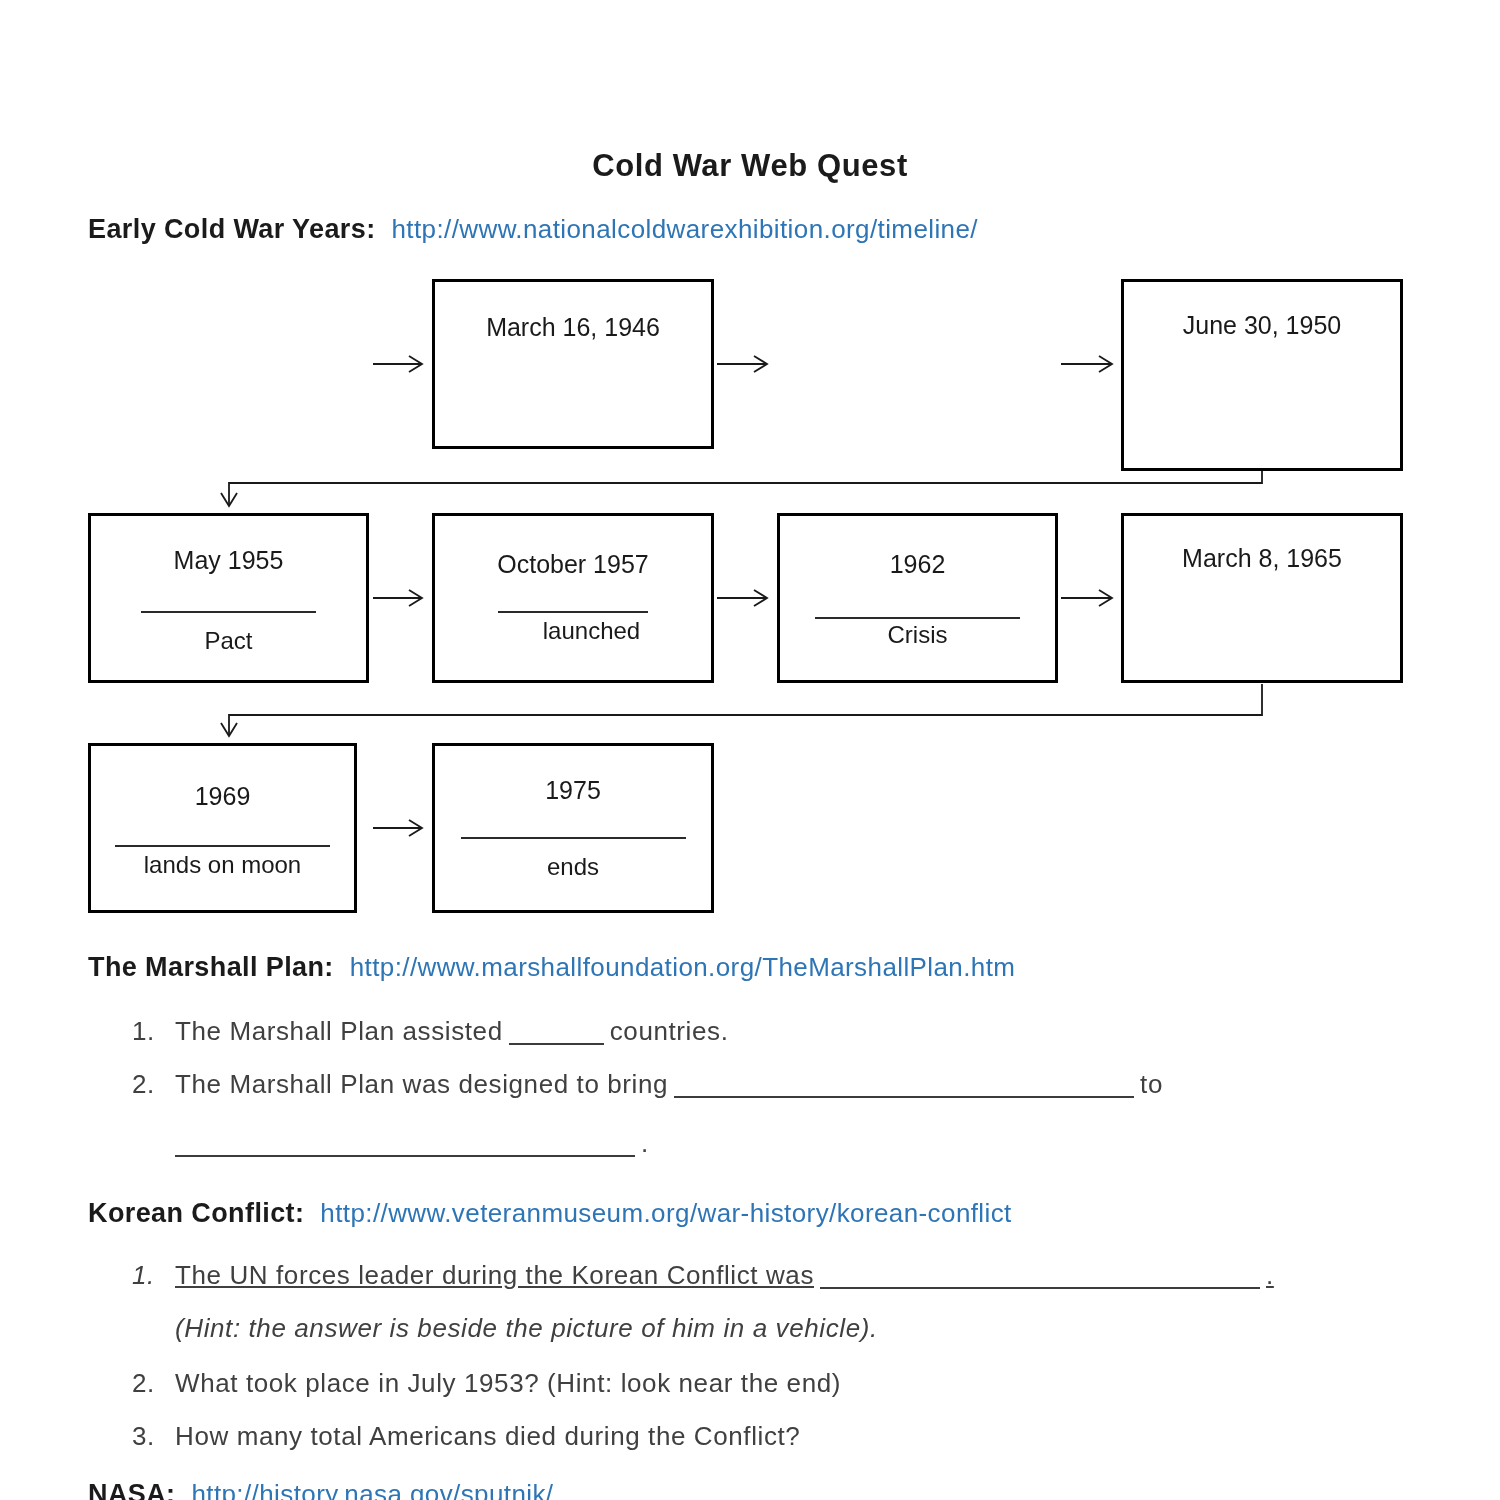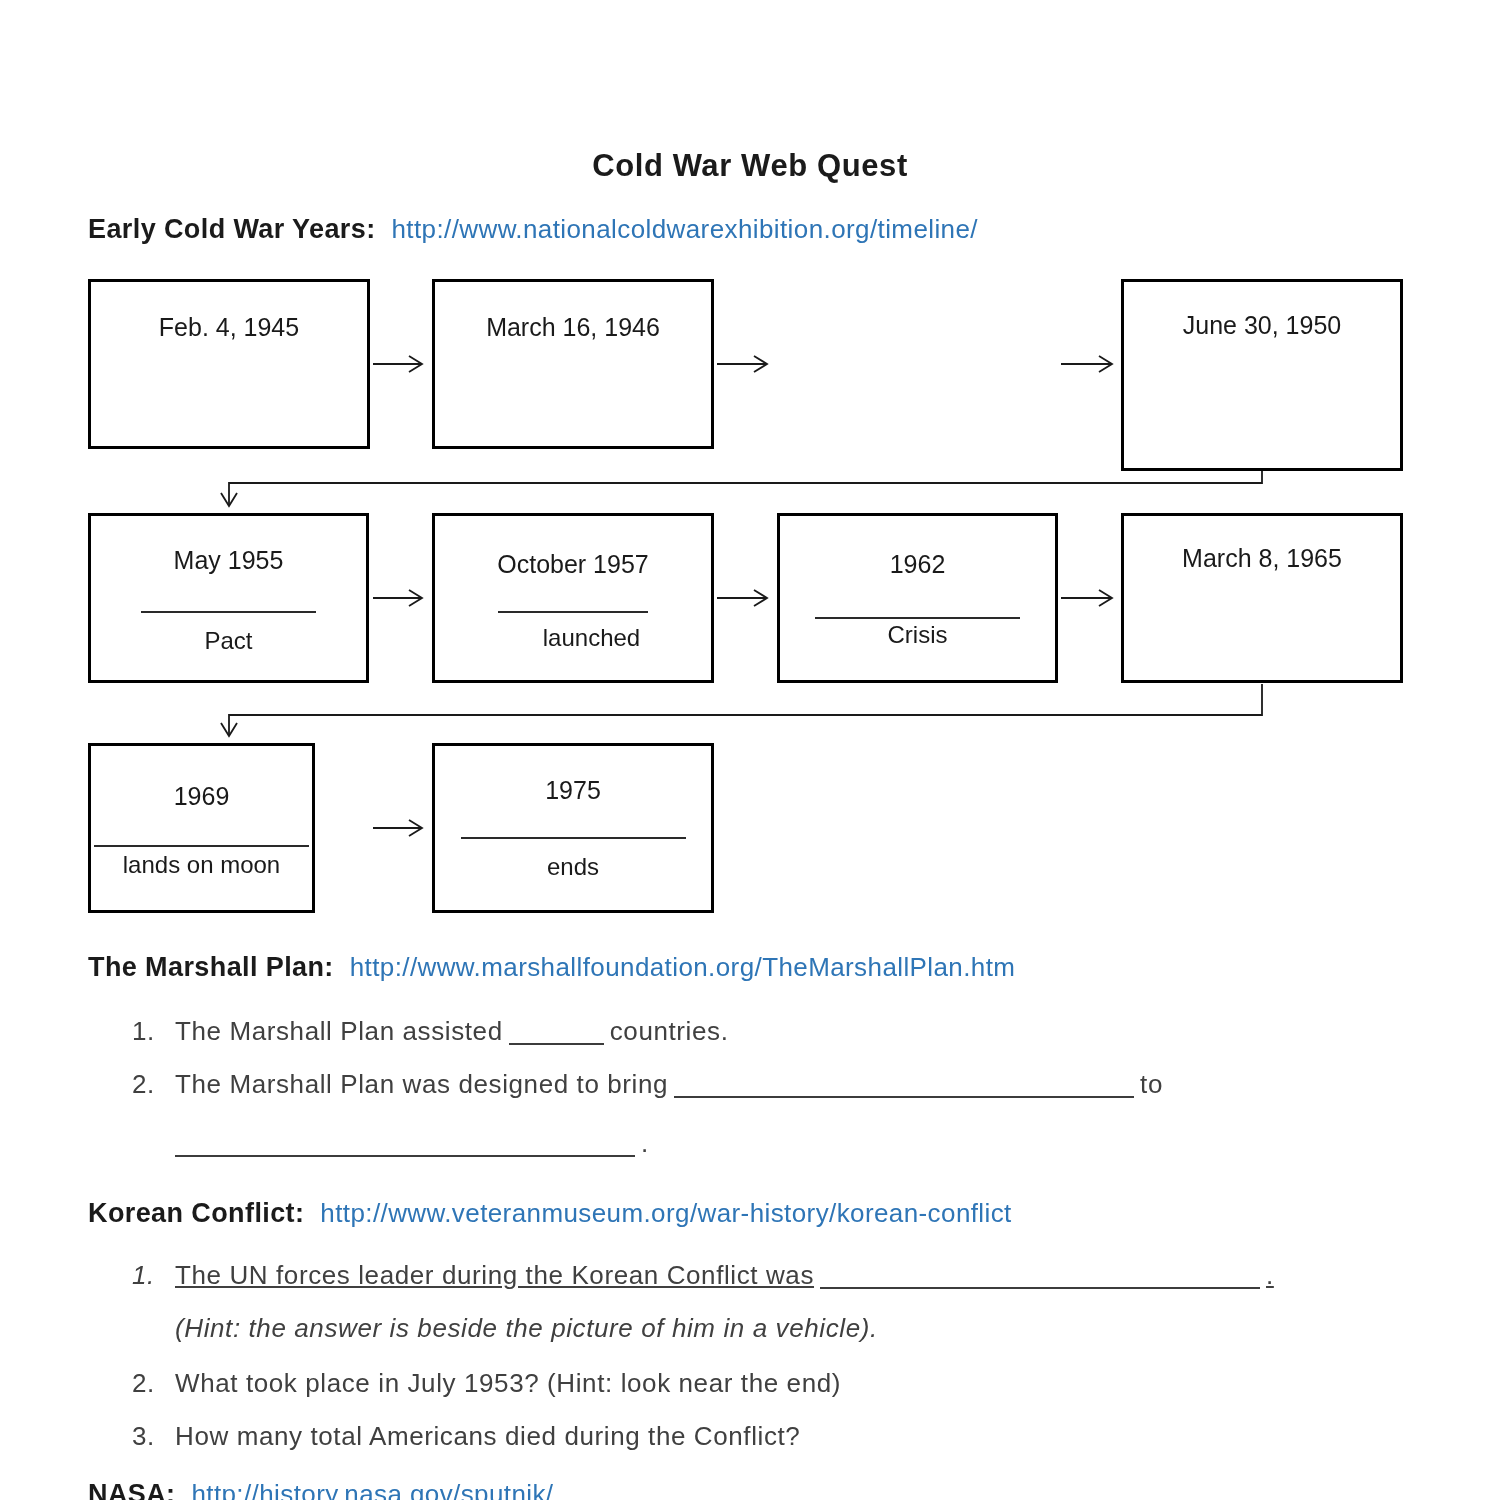--- a/index.html
+++ b/index.html
@@ -29,26 +29,26 @@
   .tbox .uline{height:0;border-bottom:2px solid #2a2a2a;margin-left:auto;margin-right:auto;}
   
   .b0{left:88px;top:279px;width:282px;height:170px;}
   .b1{left:432px;top:279px;width:282px;height:170px;}
   .b2{left:777px;top:279px;width:281px;height:170px;}
   .b3{left:1121px;top:279px;width:282px;height:192px;}
   .b4{left:88px;top:513px;width:281px;height:170px;}
   .b5{left:432px;top:513px;width:282px;height:170px;}
   .b6{left:777px;top:513px;width:281px;height:170px;}
   .b7{left:1121px;top:513px;width:282px;height:170px;}
-  .b8{left:88px;top:743px;width:227px;height:170px;}
+  .b8{left:88px;top:743px;width:269px;height:170px;}
   .b9{left:432px;top:743px;width:282px;height:170px;}
   .b0 .date,.b1 .date,.b2 .date{margin-top:31px;}
   .b3 .date{margin-top:29px;}
   .b4 .date{margin-top:30px;} .b4 .uline{margin-top:36px;width:175px;} .b4 .cap{margin-top:14px;}
-  .b5 .date{margin-top:34px;} .b5 .uline{margin-top:32px;width:150px;} .b5 .cap{margin-top:11px;padding-left:37px;}
+  .b5 .date{margin-top:34px;} .b5 .uline{margin-top:32px;width:150px;} .b5 .cap{margin-top:4px;padding-left:37px;}
   .b6 .date{margin-top:34px;} .b6 .uline{margin-top:38px;width:205px;} .b6 .cap{margin-top:2px;}
   .b7 .date{margin-top:28px;}
   .b8 .date{margin-top:36px;} .b8 .uline{margin-top:34px;width:215px;} .b8 .cap{margin-top:4px;}
   .b9 .date{margin-top:30px;} .b9 .uline{margin-top:32px;width:225px;} .b9 .cap{margin-top:14px;}
   svg.connectors{position:absolute;left:0;top:0;z-index:1;pointer-events:none;}
 </style>
 </head>
 <body>
 
 <div class="page">
@@ -73,23 +73,20 @@
       <line x1="1061" y1="364" x2="1111" y2="364" marker-end="url(#ah)"></line>
       <polyline points="1262,450 1262,483 229,483 229,505" marker-end="url(#ah)"></polyline>
       <line x1="373" y1="598" x2="421" y2="598" marker-end="url(#ah)"></line>
       <line x1="717" y1="598" x2="766" y2="598" marker-end="url(#ah)"></line>
       <line x1="1061" y1="598" x2="1111" y2="598" marker-end="url(#ah)"></line>
       <polyline points="1262,684 1262,715 229,715 229,735" marker-end="url(#ah)"></polyline>
       <line x1="373" y1="828" x2="421" y2="828" marker-end="url(#ah)"></line>
     </g>
   </svg>
 
-  <div class="tbox b0">
-    <div class="date">Feb. 4, 1945</div>
-  </div>
   <div class="tbox b1">
     <div class="date">March 16, 1946</div>
   </div>
   <div class="tbox b3">
     <div class="date">June 30, 1950</div>
   </div>
 
   <div class="tbox b4">
     <div class="date">May 1955</div>
     <div class="uline"></div>

